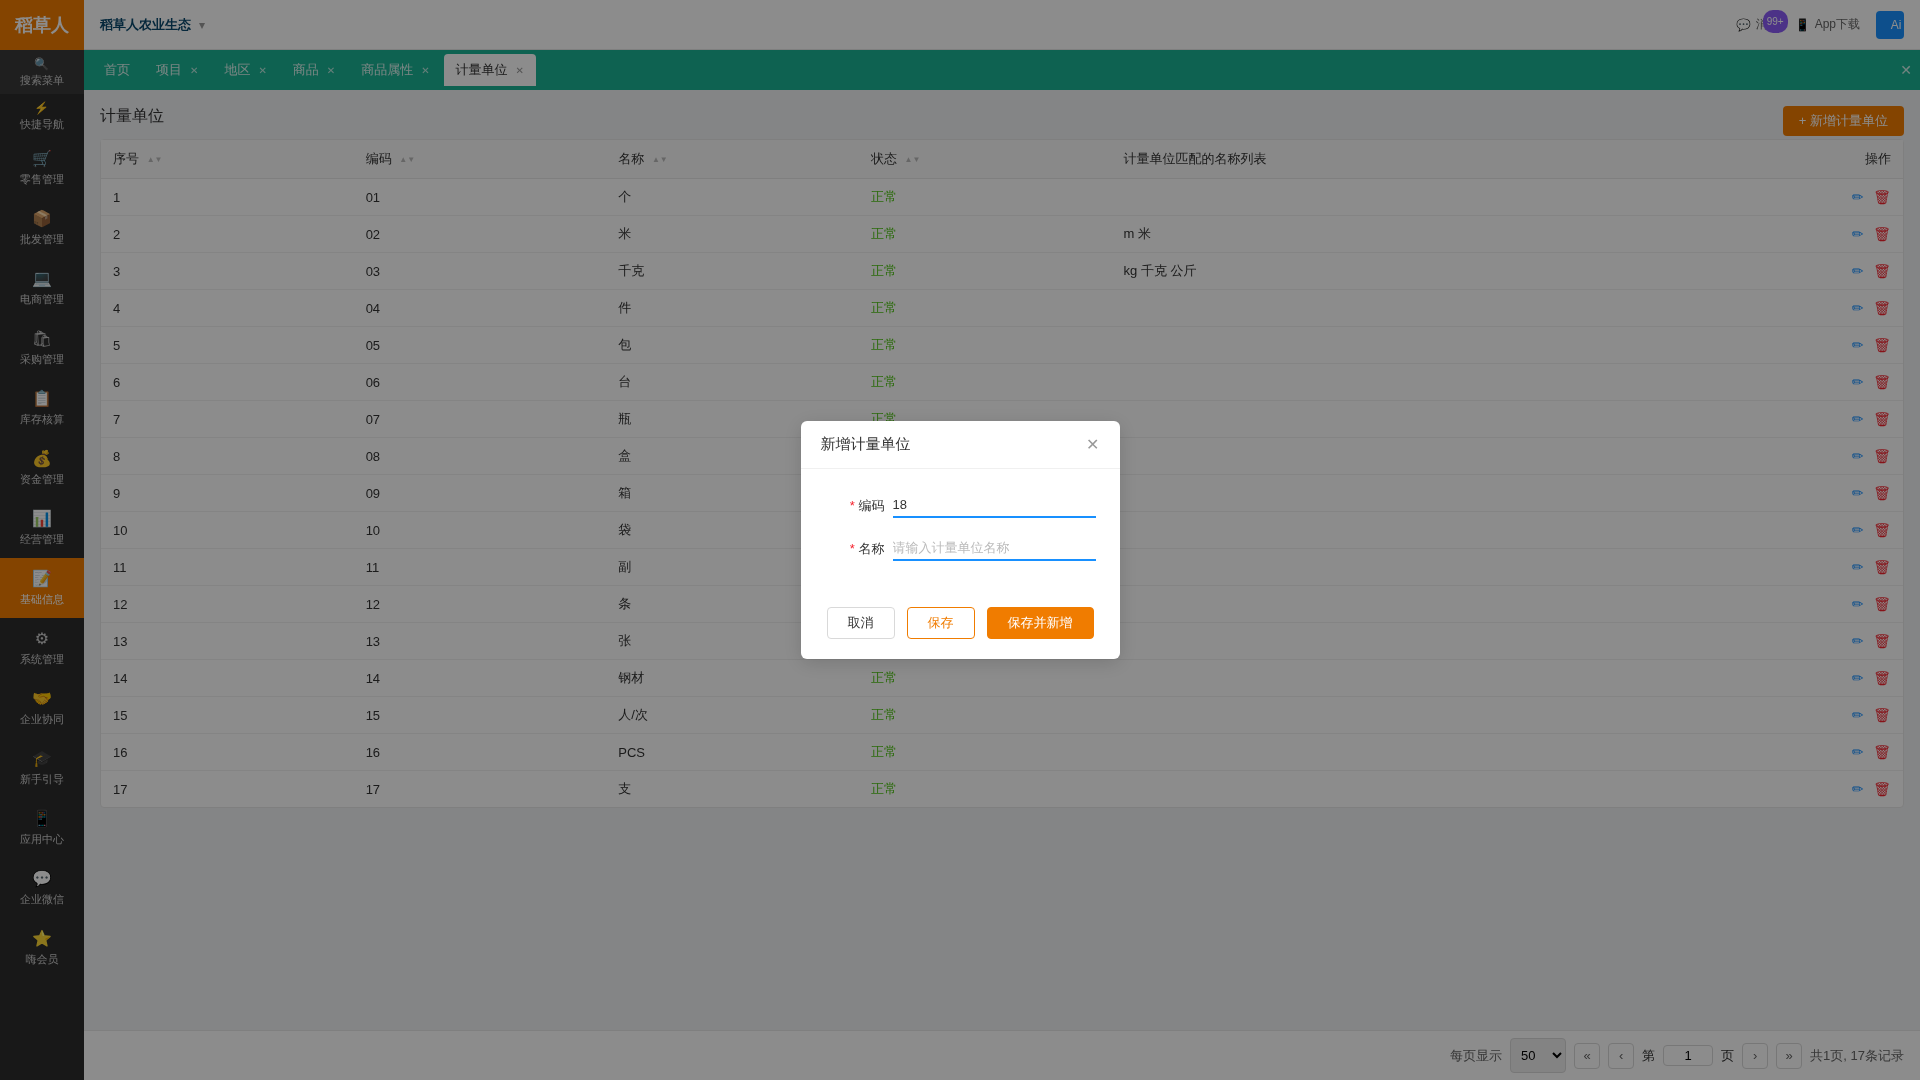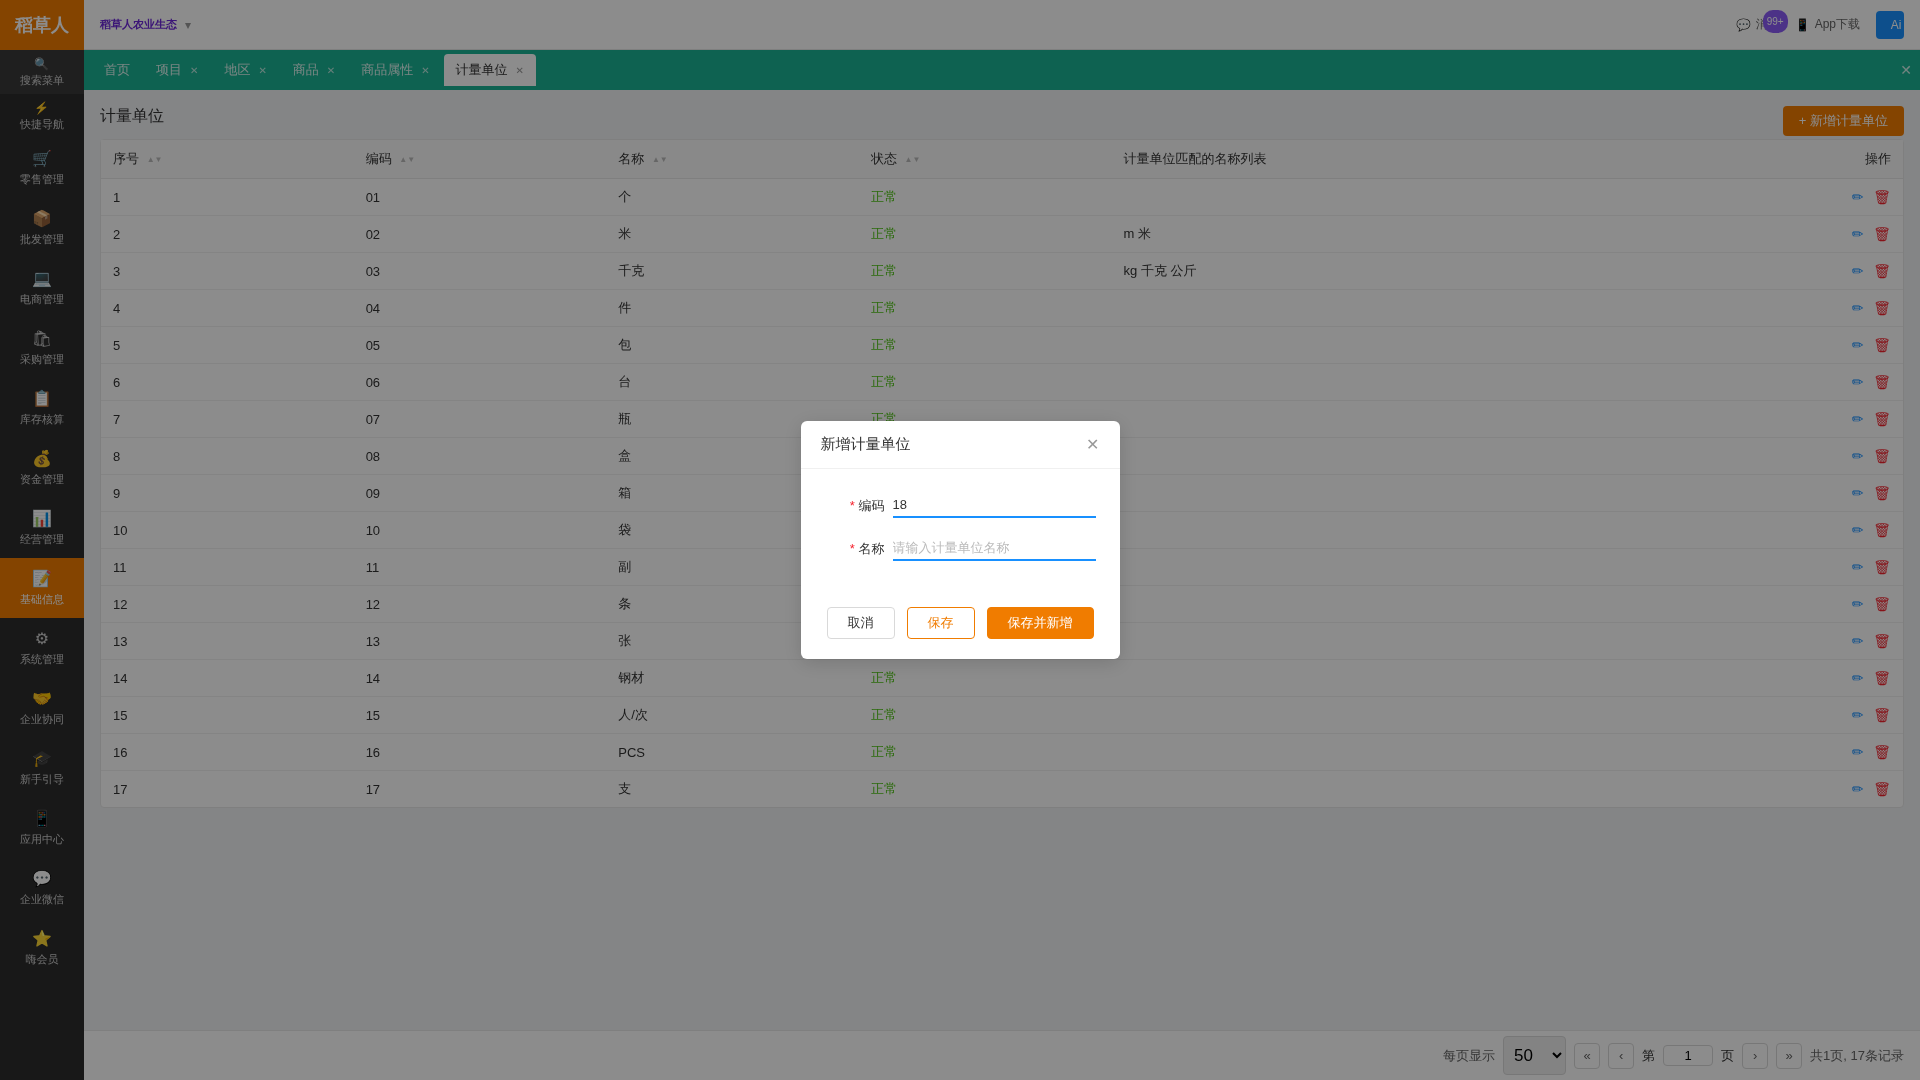--- a/index.html
+++ b/index.html
@@ -50,21 +50,21 @@
     th .sort-arrows { display: inline-flex; flex-direction: column; margin-left: 4px; font-size: 8px; color: #bbb; vertical-align: middle; }
     td { padding: 9px 12px; border-bottom: 1px solid #f0f0f0; color: #333; font-size: 13px; }
     tr:last-child td { border-bottom: none; }
     .status-normal { color: #52c41a; }
     .action-btn { color: #1890ff; cursor: pointer; font-size: 14px; margin-right: 6px; }
     .action-delete { color: #f5222d; cursor: pointer; font-size: 14px; }
 
     
     .pagination { height: 50px; background: #fff; border-top: 1px solid #e8e8e8; display: flex; align-items: center; justify-content: flex-end; padding: 0 16px; gap: 8px; font-size: 13px; color: #333; flex-shrink: 0; }
     .page-size-label { color: #666; text-align: center; }
-    .page-size-select { border: 1px solid #d9d9d9; border-radius: 4px; padding: 8px 6px; font-size: 17px; }
+    .page-size-select { border: 1px solid #d9d9d9; border-radius: 4px; padding: 8px 6px; font-size: 13px; }
     .page-btn { width: 26px; height: 26px; border: 1px solid #d9d9d9; border-radius: 4px; display: flex; align-items: center; justify-content: center; cursor: pointer; color: #666; background: #fff; }
     .page-input { width: 50px; border: 1px solid #d9d9d9; border-radius: 4px; padding: 2px 6px; text-align: center; font-size: 13px; }
     .page-info { color: #666; }
 
     
     .modal-overlay { position: fixed; top: 0; left: 0; width: 100%; height: 100%; background: rgba(0,0,0,0.45); z-index: 1000; display: flex; align-items: center; justify-content: center; }
     .modal { background: #fff; border-radius: 6px; width: 319px; padding: 0; box-shadow: 0 4px 20px rgba(0,0,0,0.15); }
     .modal-header { padding: 14px 20px; border-bottom: 1px solid #f0f0f0; display: flex; align-items: center; justify-content: space-between; }
     .modal-title { font-size: 15px; font-weight: 500; color: #333; }
     .modal-close { cursor: pointer; color: #999; font-size: 16px; }
@@ -152,21 +152,21 @@
   <div class="sidebar-item">
     <span class="icon">⭐</span>
     <span>嗨会员</span>
   </div>
 </div>
 
 <div class="main">
 
   <div class="topbar">
     <div class="topbar-left">
-      <span style="color:#6d28d9;font-weight:bold;font-size:11px;">稻草人农业生态</span>
+      <span style="color:#0c4a6e;font-weight:bold;font-size:13px;">稻草人农业生态</span>
       <span style="color:#999;font-size:12px;">▾</span>
     </div>
     <div class="topbar-right">
       <div class="topbar-msg">
         <span>💬</span>
         <span>消息</span>
         <span class="badge">99+</span>
       </div>
       <div class="topbar-app">
         <span>📱</span>

